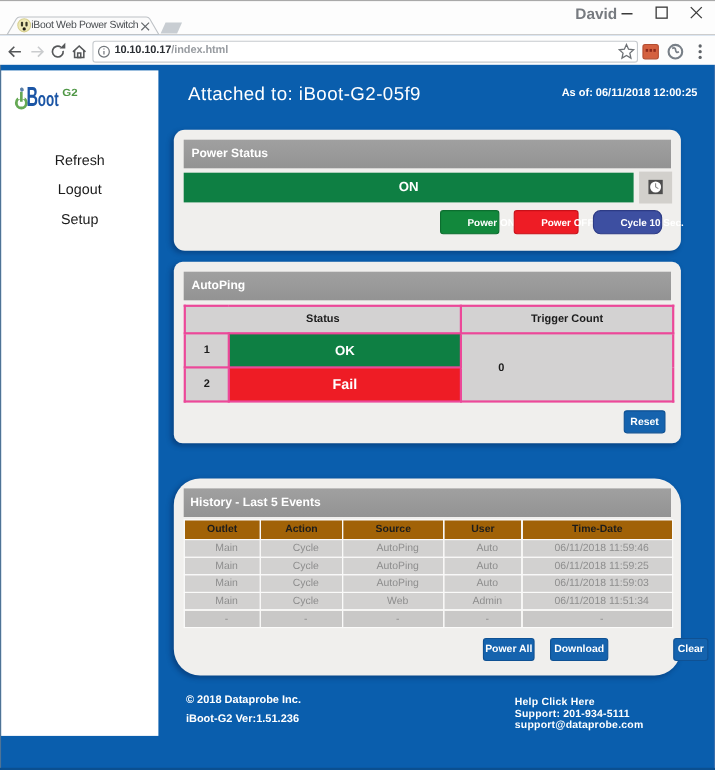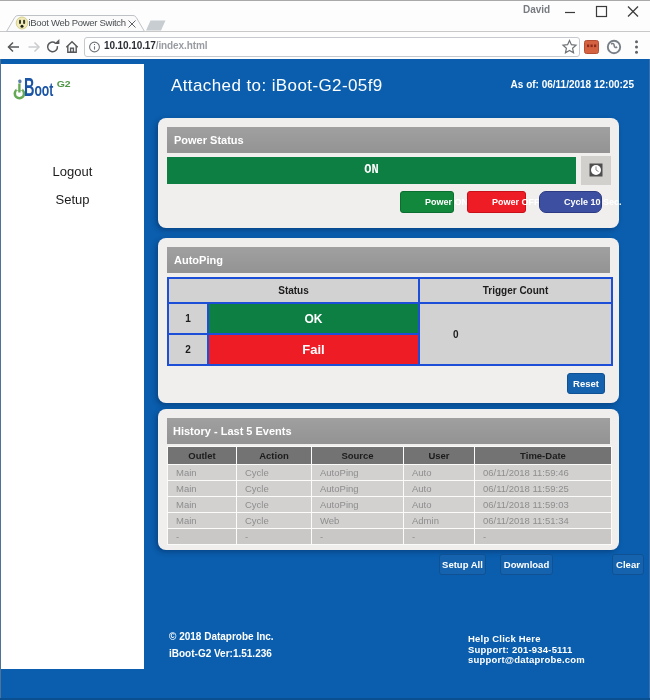--- a/index.html
+++ b/index.html
@@ -5,65 +5,65 @@
   * { margin:0; padding:0; box-sizing:border-box; }
   html,body { width:650px; height:700px; overflow:hidden; }
   body { font-family:"Liberation Sans", sans-serif; position:relative; background:#0a5ead; }
   .abs { position:absolute; }
 
   
   #titlebar { left:0; top:0; width:650px; height:32px; background:#fdfdfd; border-top:1px solid #a9a9a9; }
   #tabline { left:0; top:31px; width:650px; height:1px; background:#c8c8c8; }
   #tabsvg { left:0; top:0; }
   .tabtitle { left:28.5px; top:17px; font-size:9.5px; color:#4a4e52; letter-spacing:-0.3px; }
-  .david { left:523px; top:4px; font-size:10px; font-weight:bold; color:#777b80; text-shadow:0 0 2px #ffffff, 0 0 1px #fff; }
+  .david { left:523px; top:4px; font-size:14px; font-weight:bold; color:#777b80; text-shadow:0 0 2px #ffffff, 0 0 1px #fff; }
 
   #toolbar { left:0px; top:32px; width:650px; height:27px; background:#fdfdfd; }
   #addrbar { left:84px; top:37px; width:496px; height:20px; background:#fff; border:1px solid #c6cace; border-radius:3px; }
   .url { left:104px; top:40px; font-size:10px; color:#2a2e33; letter-spacing:-0.1px;font-weight:bold; }
   .url span { color:#989ca1; }
 
   
   #page { left:1px; top:59px; width:648px; height:639px; background:#0a5ead; }
   #sidebar { left:0px; top:5px; width:143px; height:605px; background:#ffffff; }
   .menu { width:143px; text-align:center; font-size:13px; color:#1b1b1b; }
 
   #attached { left:170px; top:17px; font-size:17px; color:#fff; letter-spacing:0.4px; }
   #asof { right:15px; top:20px; font-size:10px; font-weight:bold; color:#fff; }
 
   .card { left:157px; width:461px; background:#f0efed; border-radius:8px; box-shadow:-2px 2px 5px rgba(0,20,60,0.35); }
   .phead { left:9px; top:9px; width:443px; height:26px; background:linear-gradient(#a0a0a0,#939393); color:#fff; font-size:11px; font-weight:bold; line-height:26px; padding-left:7px; }
 
   
-  #card1 { top:59px; height:110px; }
-  #onbar { left:9px; top:39px; width:409px; height:27px; background:#0e7f43; color:#fff; font-size:12px; font-weight:bold; text-align:center; line-height:27px;font-family:Liberation Mono, monospace; }
+  #card1 { top:59px; height:110px;border-radius:10px; }
+  #onbar { left:9px; top:39px; width:409px; height:27px; background:#0e7f43; color:#fff; font-size:12px; font-weight:bold; text-align:center; line-height:27px; }
   #clockcell { left:423px; top:38px; width:30px; height:29px; background:#d2d0cc; }
   .btn { position:absolute; color:#fff; font-weight:bold; font-size:9px; text-align:right; border-radius:3px; white-space:nowrap;padding-left:24px; }
   #bon  { left:242px; top:73px; width:54px; height:22px; background:#12883c; border:1px solid #0c6e2f; line-height:20px; }
   #boff { left:309px; top:73px; width:59px; height:22px; background:#ee1c25; border:1px solid #c81019; line-height:20px; }
   #bcyc { left:381px; top:73px; width:63px; height:22px; background:#3d4fa1; border:1px solid #2d3b85; border-radius:7px; line-height:20px; }
 
   
   #card2 { top:179px; height:165px; }
   #aptable { left:9px; top:39px; border-collapse:collapse; }
-  #aptable td { border:2px solid #1d4ed8; background:#d3d2d2; }
+  #aptable td { border:2px solid #ec4899; background:#d3d2d2; }
   #aptable .hd { height:25px; text-align:center; font-size:10px; font-weight:bold; color:#1c1c1c; background:#d3d2d2; }
   #aptable td.okbar { width:211px; height:31px; background:#0e7f43 !important; color:#fff; font-weight:bold; font-size:12px; text-align:center; }
   #aptable td.failbar { background:#ee1c25 !important; color:#fff; font-weight:bold; font-size:13px; text-align:center; }
   .lbl { width:40px; text-align:center; font-size:10px; font-weight:bold; color:#1c1c1c; }
   .tcount { width:193px; font-size:10px; font-weight:bold; color:#1c1c1c; padding-left:33px; }
   .bluebtn { position:absolute; background:#1563ae; border:1px solid #0f5193; color:#fff; font-weight:bold; font-size:9.5px; text-align:center; border-radius:3px; white-space:nowrap; }
   #breset { left:409px; top:135px; width:38px; height:21px; line-height:19px; }
 
   
-  #card3 { top:350px; height:141px; }
+  #card3 { top:376px; height:179px;border-radius:24px; }
   #htable { left:9px; top:37px; border-collapse:collapse; table-layout:fixed; }
   #htable td { border:1px solid #fbfbfa; font-size:9.5px; overflow:hidden; white-space:nowrap; }
-  #htable .h td { background:#737373; height:18px; text-align:center; font-weight:bold; color:#1c1c1c; }
-  #htable .r td { background:#d2d1d0; height:16px; color:#8e8e8e; padding-left:8px; }
+  #htable .h td { background:#a16207; height:18px; text-align:center; font-weight:bold; color:#1c1c1c; }
+  #htable .r td { background:#d2d1d0; height:16px; color:#8e8e8e; padding-left:8px;text-align:center; }
   #htable .rl td { background:#c9c8c7; }
   #bshow { left:281px; top:145px; width:47px; height:21px; line-height:19px; }
   #bdl   { left:342px; top:145px; width:53px; height:21px; line-height:19px; }
   #bclr  { left:410px; top:145px; width:32px; height:21px; line-height:19px;margin-left:44px; }
 
   
   .ft { position:absolute; color:#fff; font-weight:bold; }
   #f1 { left:168px; top:572px; font-size:10px; }
   #f2 { left:168px; top:589px; font-size:10px; }
   #f3 { left:467px; top:575px; font-size:9.5px; line-height:10.5px; letter-spacing:0.2px; }
@@ -154,20 +154,21 @@
 
     <svg class="abs" style="left:6px;top:10px" width="110" height="35" viewBox="0 0 110 35">
       <circle cx="12.4" cy="19.6" r="4.6" fill="none" stroke="#66a955" stroke-width="2.6"></circle>
       <rect x="9.4" y="12.6" width="6" height="3.6" fill="#ffffff"></rect>
       <line x1="12.4" y1="9.5" x2="12.4" y2="18.5" stroke="#66a955" stroke-width="2.4"></line>
       <ellipse cx="12.9" cy="7.4" rx="1.7" ry="1.9" fill="#5b7fa6" transform="rotate(-18 12.9 7.4)"></ellipse>
       <text x="17" y="22" font-family="Liberation Sans, sans-serif" font-size="25" font-weight="bold" fill="#1b55a5" textLength="10.5" lengthAdjust="spacingAndGlyphs">B</text>
       <text x="27.4" y="22" font-family="Liberation Sans, sans-serif" font-size="18.5" font-weight="bold" fill="#1b55a5" textLength="19" lengthAdjust="spacingAndGlyphs">oot</text>
       <text x="49.7" y="13.2" font-family="Liberation Sans, sans-serif" font-size="9.5" font-weight="bold" fill="#4f9746" textLength="14" lengthAdjust="spacingAndGlyphs">G2</text>
     </svg>
+    <div class="abs menu" style="top:74px">Refresh</div>
     <div class="abs menu" style="top:128px">Setup</div>
     <div class="abs menu" style="top:100px">Logout</div>
   </div>
 
   <div class="abs" id="attached">Attached to: iBoot-G2-05f9</div>
   <div class="abs" id="asof">As of: 06/11/2018 12:00:25</div>
 
   <div class="abs card" id="card1">
     <div class="abs phead">Power Status</div>
     <div class="abs" id="onbar">ON</div>
@@ -254,21 +255,21 @@
           </tr>
       <tr class="r rl">
             <td>-</td>
             <td>-</td>
             <td>-</td>
             <td>-</td>
             <td>-</td>
           </tr>
     </tbody>
       </table>
-    <div class="bluebtn" id="bshow">Setup All</div>
+    <div class="bluebtn" id="bshow">Power All</div>
     <div class="bluebtn" id="bdl">Download</div>
     <div class="bluebtn" id="bclr">Clear</div>
   </div>
 
   <div class="ft" id="f1">© 2018 Dataprobe Inc.</div>
   <div class="ft" id="f2">iBoot-G2 Ver:1.51.236</div>
   <div class="ft" id="f3">Help Click Here<br>Support: 201-934-5111<br>support@dataprobe.com</div>
 </div>
 
 <div class="abs" id="botline"></div>

